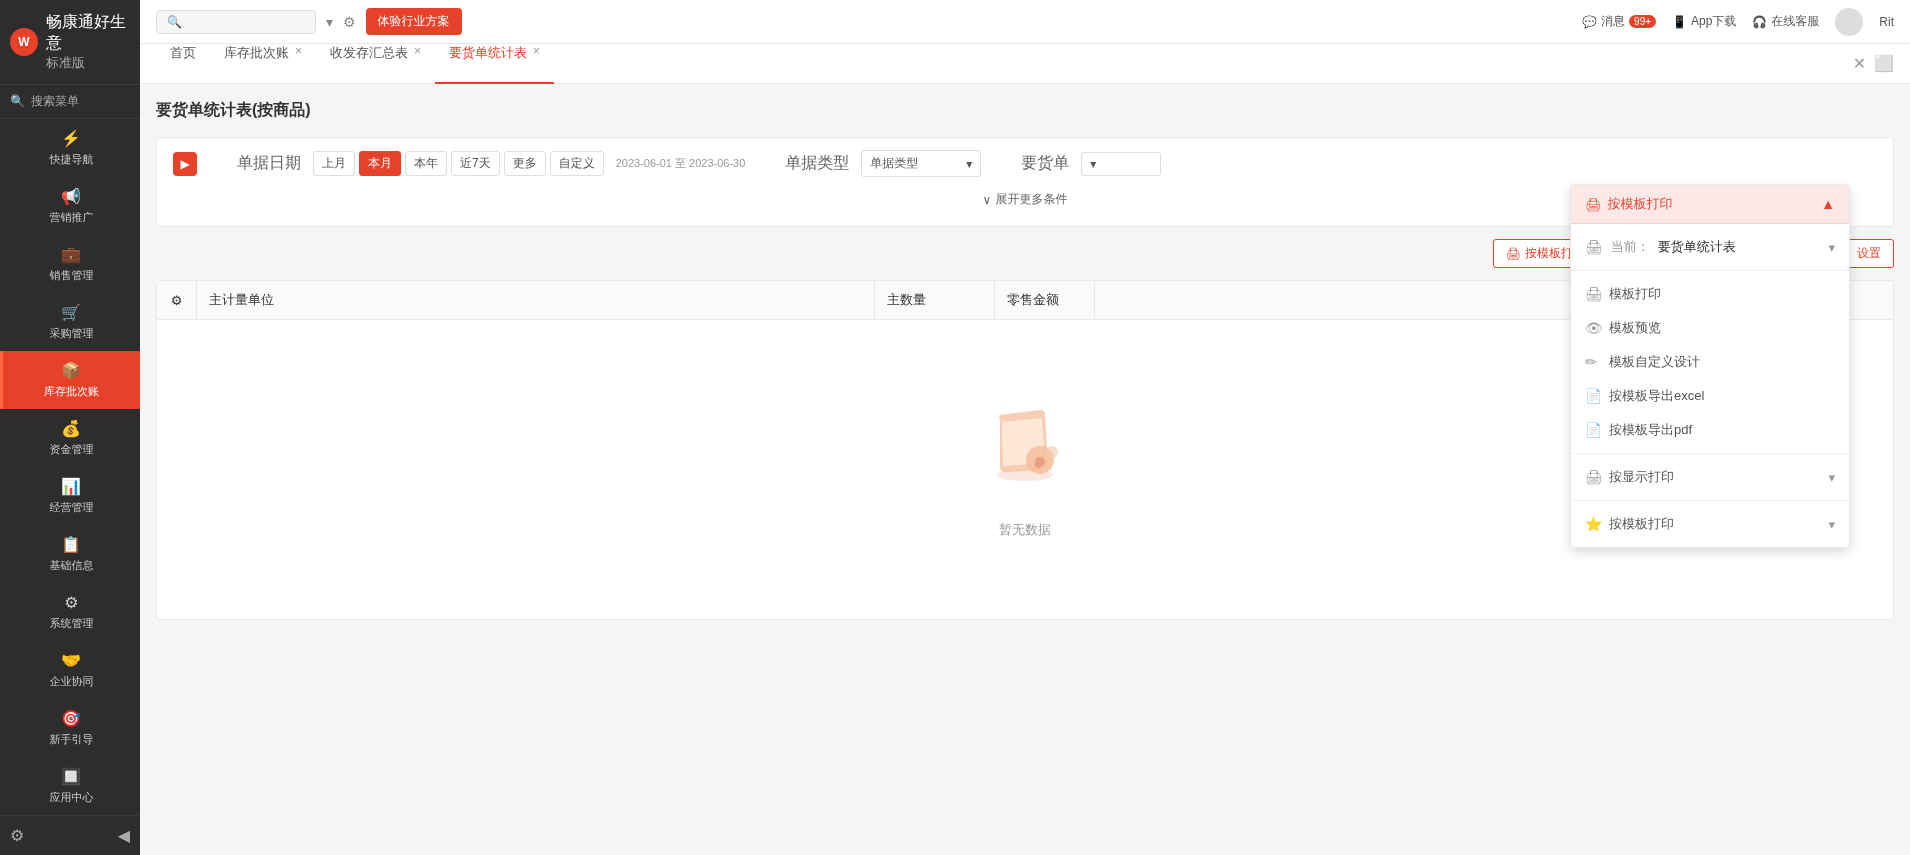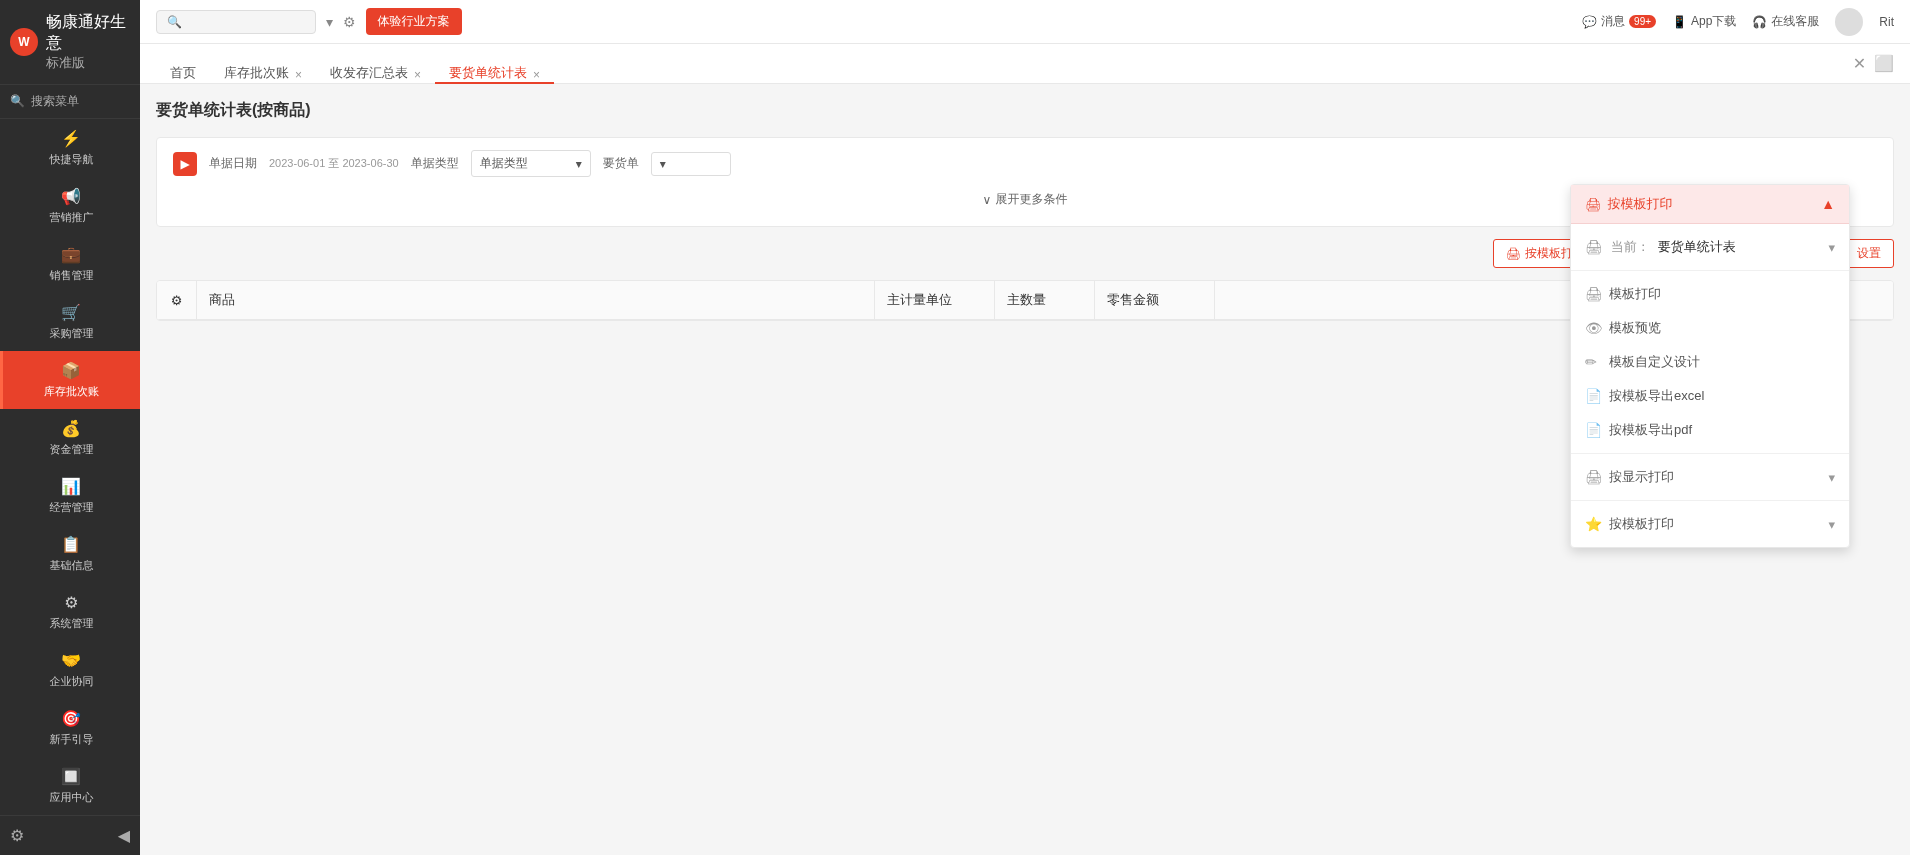--- a/index.html
+++ b/index.html
@@ -91,39 +91,39 @@
     .tabs {
       background: white;
       display: flex; align-items: center;
       border-bottom: 1px solid #e8e8e8;
       padding: 0 16px;
       height: 40px;
       flex-shrink: 0;
     }
     .tab {
       padding: 0 14px; height: 40px;
-      display: flex; align-items: flex-end; gap: 6px;
+      display: flex; align-items: flex-start; gap: 6px;
       font-size: 13px; color: #555; cursor: pointer;
       border-bottom: 2px solid transparent;
     }
     .tab.active { color: #e8412a; border-bottom-color: #e8412a; }
     .tab-close { font-size: 12px; color: #999; }
 
     
     .content { flex: 1; overflow: auto; padding: 16px; position: relative; }
 
     .page-title { font-size: 16px; font-weight: bold; color: #333; margin-bottom: 16px; }
 
     
     .filter-bar {
       background: white; border-radius: 4px; padding: 12px 16px;
       margin-bottom: 12px; border: 1px solid #e8e8e8;
     }
     .filter-row { display: flex; align-items: center; gap: 12px; flex-wrap: wrap; }
-    .filter-label { color: #666; font-size: 12px; white-space: nowrap; }
+    .filter-label { color: #666; font-size: 16px; white-space: nowrap; margin-left: 28px; }
     .filter-expand-btn {
       display: flex; align-items: center; justify-content: center; gap: 4px;
       width: 24px; height: 24px; background: #e8412a; color: white; border-radius: 4px;
       cursor: pointer; font-size: 12px;
     }
     .date-btns { display: flex; align-items: center; gap: 4px; }
     .date-btn {
       padding: 3px 8px; border: 1px solid #ddd; border-radius: 3px;
       font-size: 12px; color: #555; cursor: pointer; background: white;
     }
@@ -353,20 +353,28 @@
     </div>
   </div>
 
   <div class="content">
     <div class="page-title">要货单统计表(按商品)</div>
 
     <div class="filter-bar">
       <div class="filter-row">
         <div class="filter-expand-btn">▶</div>
         <span class="filter-label">单据日期</span>
+        <div class="date-btns">
+          <button class="date-btn">上月</button>
+          <button class="date-btn active">本月</button>
+          <button class="date-btn">本年</button>
+          <button class="date-btn">近7天</button>
+          <button class="date-btn">更多</button>
+          <button class="date-btn">自定义</button>
+        </div>
         <span class="date-range">2023-06-01 至 2023-06-30</span>
 
         <span class="filter-label">单据类型</span>
         <div class="filter-select">
           <span>单据类型</span>
           <span style="margin-left:auto">▾</span>
         </div>
 
         <span class="filter-label">要货单</span>
         <div class="filter-select" style="min-width:80px;">
@@ -406,25 +414,38 @@
         </button>
         <button class="toolbar-btn-settings">
           <span>设置</span>
         </button>
       </div>
     </div>
 
     <div class="table-container">
       <div class="table-header">
         <div class="th" style="display:flex;align-items:center;justify-content:center;">⚙</div>
-        <div class="th">商品</div>
         <div class="th">主计量单位</div>
         <div class="th">主数量</div>
         <div class="th">零售金额</div>
         <div class="th"></div>
+      </div>
+      <div class="empty-state">
+        <div class="empty-icon">
+          
+          <svg width="90" height="90" viewBox="0 0 90 90" fill="none" xmlns="http://www.w3.org/2000/svg">
+            <ellipse cx="45" cy="75" rx="28" ry="6" fill="#f5d0c0" opacity="0.5"></ellipse>
+            <path d="M20 20 Q18 18 20 15 L60 10 Q65 10 65 15 L68 65 Q68 70 63 70 L25 72 Q20 72 20 67 Z" fill="#f5c0a0" opacity="0.8"></path>
+            <path d="M22 22 L62 18 L65 63 L23 66 Z" fill="#fde8d8"></path>
+            <circle cx="60" cy="60" r="14" fill="#f5c0a0" opacity="0.9"></circle>
+            <path d="M55 60 Q58 55 63 58 Q67 62 63 66 Q59 70 55 66 Z" fill="#e8a080"></path>
+            <circle cx="72" cy="52" r="6" fill="#f0d0b0" opacity="0.7"></circle>
+          </svg>
+        </div>
+        <div class="empty-text">暂无数据</div>
       </div>
     </div>
 
     <div class="print-dropdown">
       <div class="print-dropdown-header">
         <div class="print-dropdown-header-title">
           <span>🖨</span>
           <span>按模板打印</span>
         </div>
         <span class="print-dropdown-close">▲</span>

